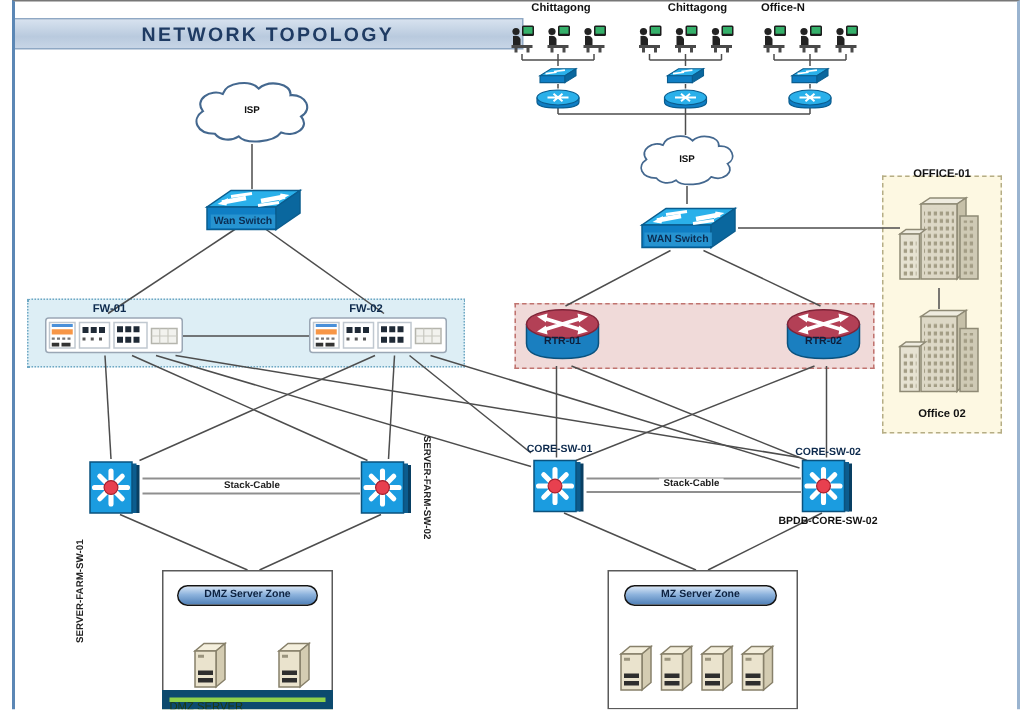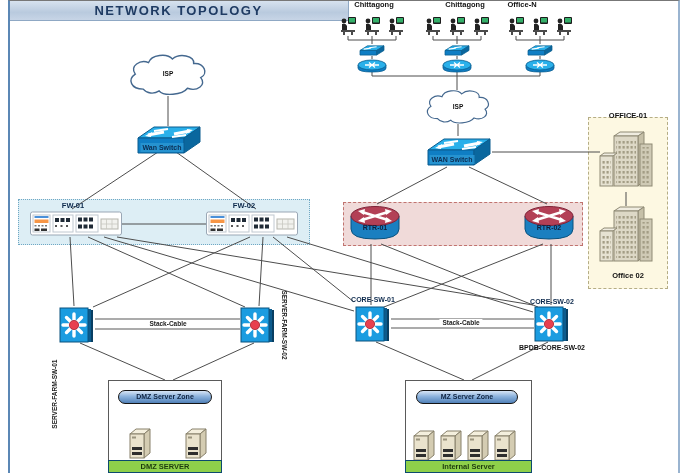--- a/index.html
+++ b/index.html
@@ -9,35 +9,35 @@
          border-left:2px solid #5b87b5;border-right:2px solid #9ab4d0;border-top:1px solid #777;
          pointer-events:none;}
   svg.icon{position:absolute;overflow:visible;}
   #wires{position:absolute;left:0;top:0;width:680px;height:473px;}
   #wires line{stroke:#4d4d4d;stroke-width:1;}
   #wires line.stack{stroke:#8f8f8f;stroke-width:1.3;}
   .lbl{position:absolute;font-size:7px;font-weight:bold;color:#111;
        white-space:nowrap;transform:translateX(-50%);text-align:right;line-height:8px;}
   .lbl.navy{color:#0d2a4d;}
   .lbl.big{font-size:7.5px;}
-  .titlebar{position:absolute;left:8px;top:0;width:341px;height:21px;
+  .titlebar{position:absolute;left:8px;top:12px;width:341px;height:21px;
             background:linear-gradient(180deg,#d7e2ef 0%,#b9cade 60%,#c7d5e6 100%);
             border:1px solid #8fa8c4;box-sizing:border-box;
             font-size:13px;font-weight:bold;letter-spacing:1.5px;color:#1f3b63;
             text-align:center;line-height:19px;}
   .zone{position:absolute;box-sizing:border-box;}
   .zone-fw{left:18px;top:199px;width:292px;height:46px;background:#ddeef5;border:1px dotted #6fa8c4;}
   .zone-rtr{left:343px;top:202px;width:240px;height:44px;background:#f0dad9;border:1px dashed #c0736f;}
   .zone-office{left:588px;top:117px;width:80px;height:172px;background:#fdf8e2;border:1px dashed #b5ad85;}
   .srv-box{position:absolute;background:#fff;border:1px solid #5a5a5a;box-sizing:border-box;}
   .pill{position:absolute;height:14px;border:1.5px solid #141414;border-radius:7px;box-sizing:border-box;
         background:linear-gradient(180deg,#d7e5f5 0%,#8db3dd 45%,#5181b8 100%);
         font-size:7px;font-weight:bold;color:#0d2240;text-align:center;line-height:11px;}
-  .greenbar{position:absolute;height:13px;background:#8ed04a;border:1px solid #0c4a6e;box-sizing:border-box;
-            font-size:7.5px;font-weight:bold;color:#1d3a0d;text-align:center;line-height:11px;}
+  .greenbar{position:absolute;height:13px;background:#8ed04a;border:5px solid #0c4a6e;box-sizing:border-box;
+            font-size:7.5px;font-weight:normal;color:#1d3a0d;line-height:11px;}
   .vlbl{position:absolute;font-size:6.5px;font-weight:bold;color:#222;white-space:nowrap;
         transform:translate(-50%,-50%);}
   .vlbl.down{writing-mode:vertical-rl;}
   .vlbl.up{writing-mode:vertical-rl;rotate:180deg;}
   .stacklbl{position:absolute;font-size:6.5px;font-weight:bold;color:#222;background:#fff;
             padding:0 3px;transform:translateX(-50%);line-height:8px;}
   .wanlbl{position:absolute;font-size:7px;font-weight:bold;color:#0b2d52;
           background:rgba(42,150,210,0.85);padding:0 2px;transform:translateX(-50%);
           line-height:9px;white-space:nowrap;}
 </style>
@@ -359,16 +359,15 @@
     </svg>
   <svg class="icon" style="left:438px;top:430px" width="26" height="32">
       <use href="#sym-server"></use>
     </svg>
   <svg class="icon" style="left:465px;top:430px" width="26" height="32">
       <use href="#sym-server"></use>
     </svg>
   <svg class="icon" style="left:492px;top:430px" width="26" height="32">
       <use href="#sym-server"></use>
     </svg>
-  <div class="greenbar" style="left:405px;top:460px;width:127px;">Internal Server</div>
 
   <div class="frame"></div>
 </div>
 
 </body></html>

